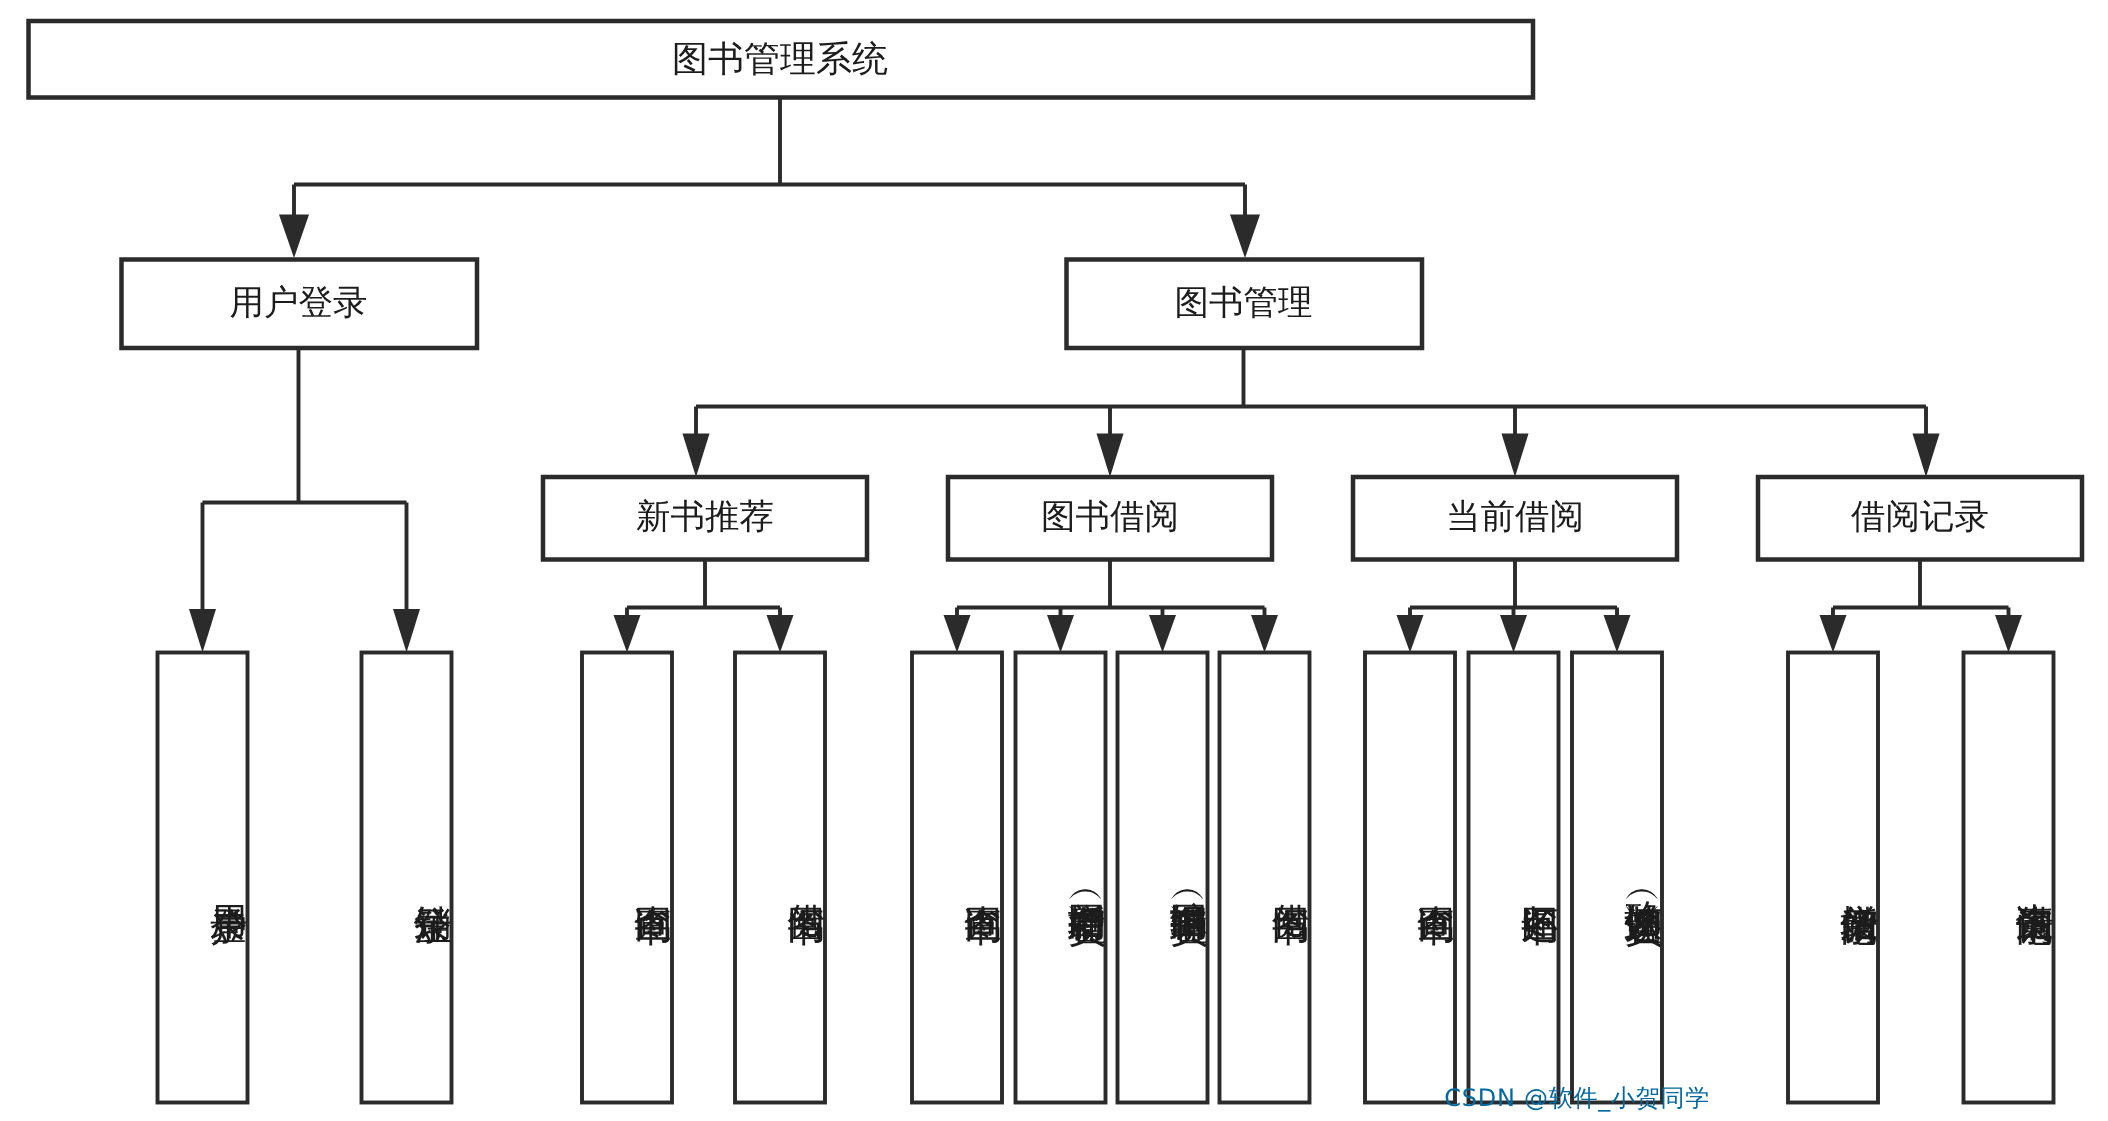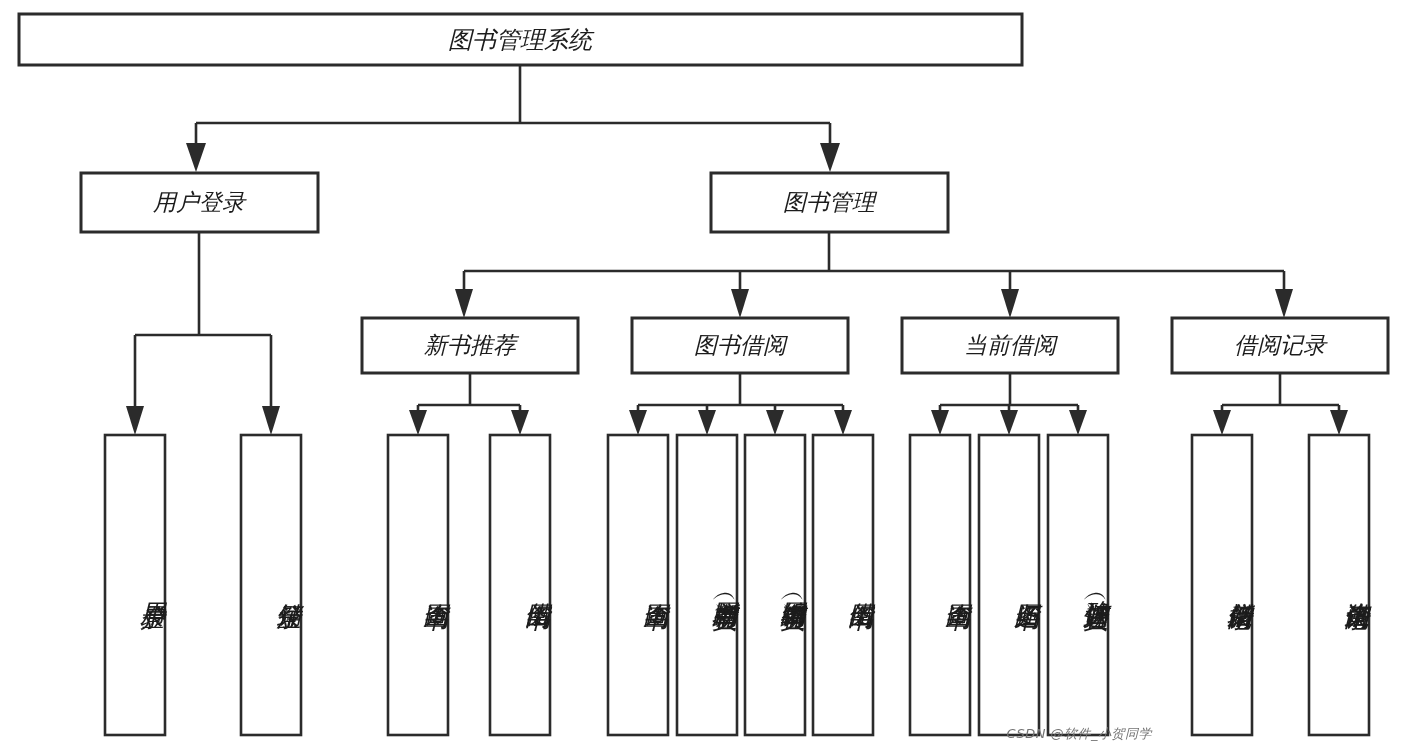--- a/index.html
+++ b/index.html
@@ -12,21 +12,20 @@
     width: 1405px;
     height: 747px;
     font-family: "DejaVu Sans", "Liberation Sans", sans-serif;
     overflow: hidden;
   }
   #diagram-root {
     position: relative;
     width: 1162px;
     height: 747px;
     background: #ffffff;
-    font-style: italic;
   }
   svg#tree-svg {
     position: absolute;
     left: 0;
     top: 0;
     width: 1405px;
     height: 747px;
     display: block;
   }
   .node-box {
@@ -72,25 +71,25 @@
     font-size: 25px;
     line-height: 1.04;
     letter-spacing: 1px;
     color: #1c1c1c;
     white-space: nowrap;
     pointer-events: none;
     text-align: center;
   }
   .watermark {
     position: absolute;
-    right: 10px;
+    right: 22px;
     bottom: 4px;
     font-family: "DejaVu Sans", "Liberation Sans", sans-serif;
-    font-size: 13px;
-    color: #737373;
+    font-size: 16px;
+    color: #0369a1;
     letter-spacing: 0.5px;
     user-select: none;
   }
 </style>
 </head>
 <body>
 
 <div id="diagram-root">
 
   <svg id="tree-svg" viewBox="0 0 1405 747">

